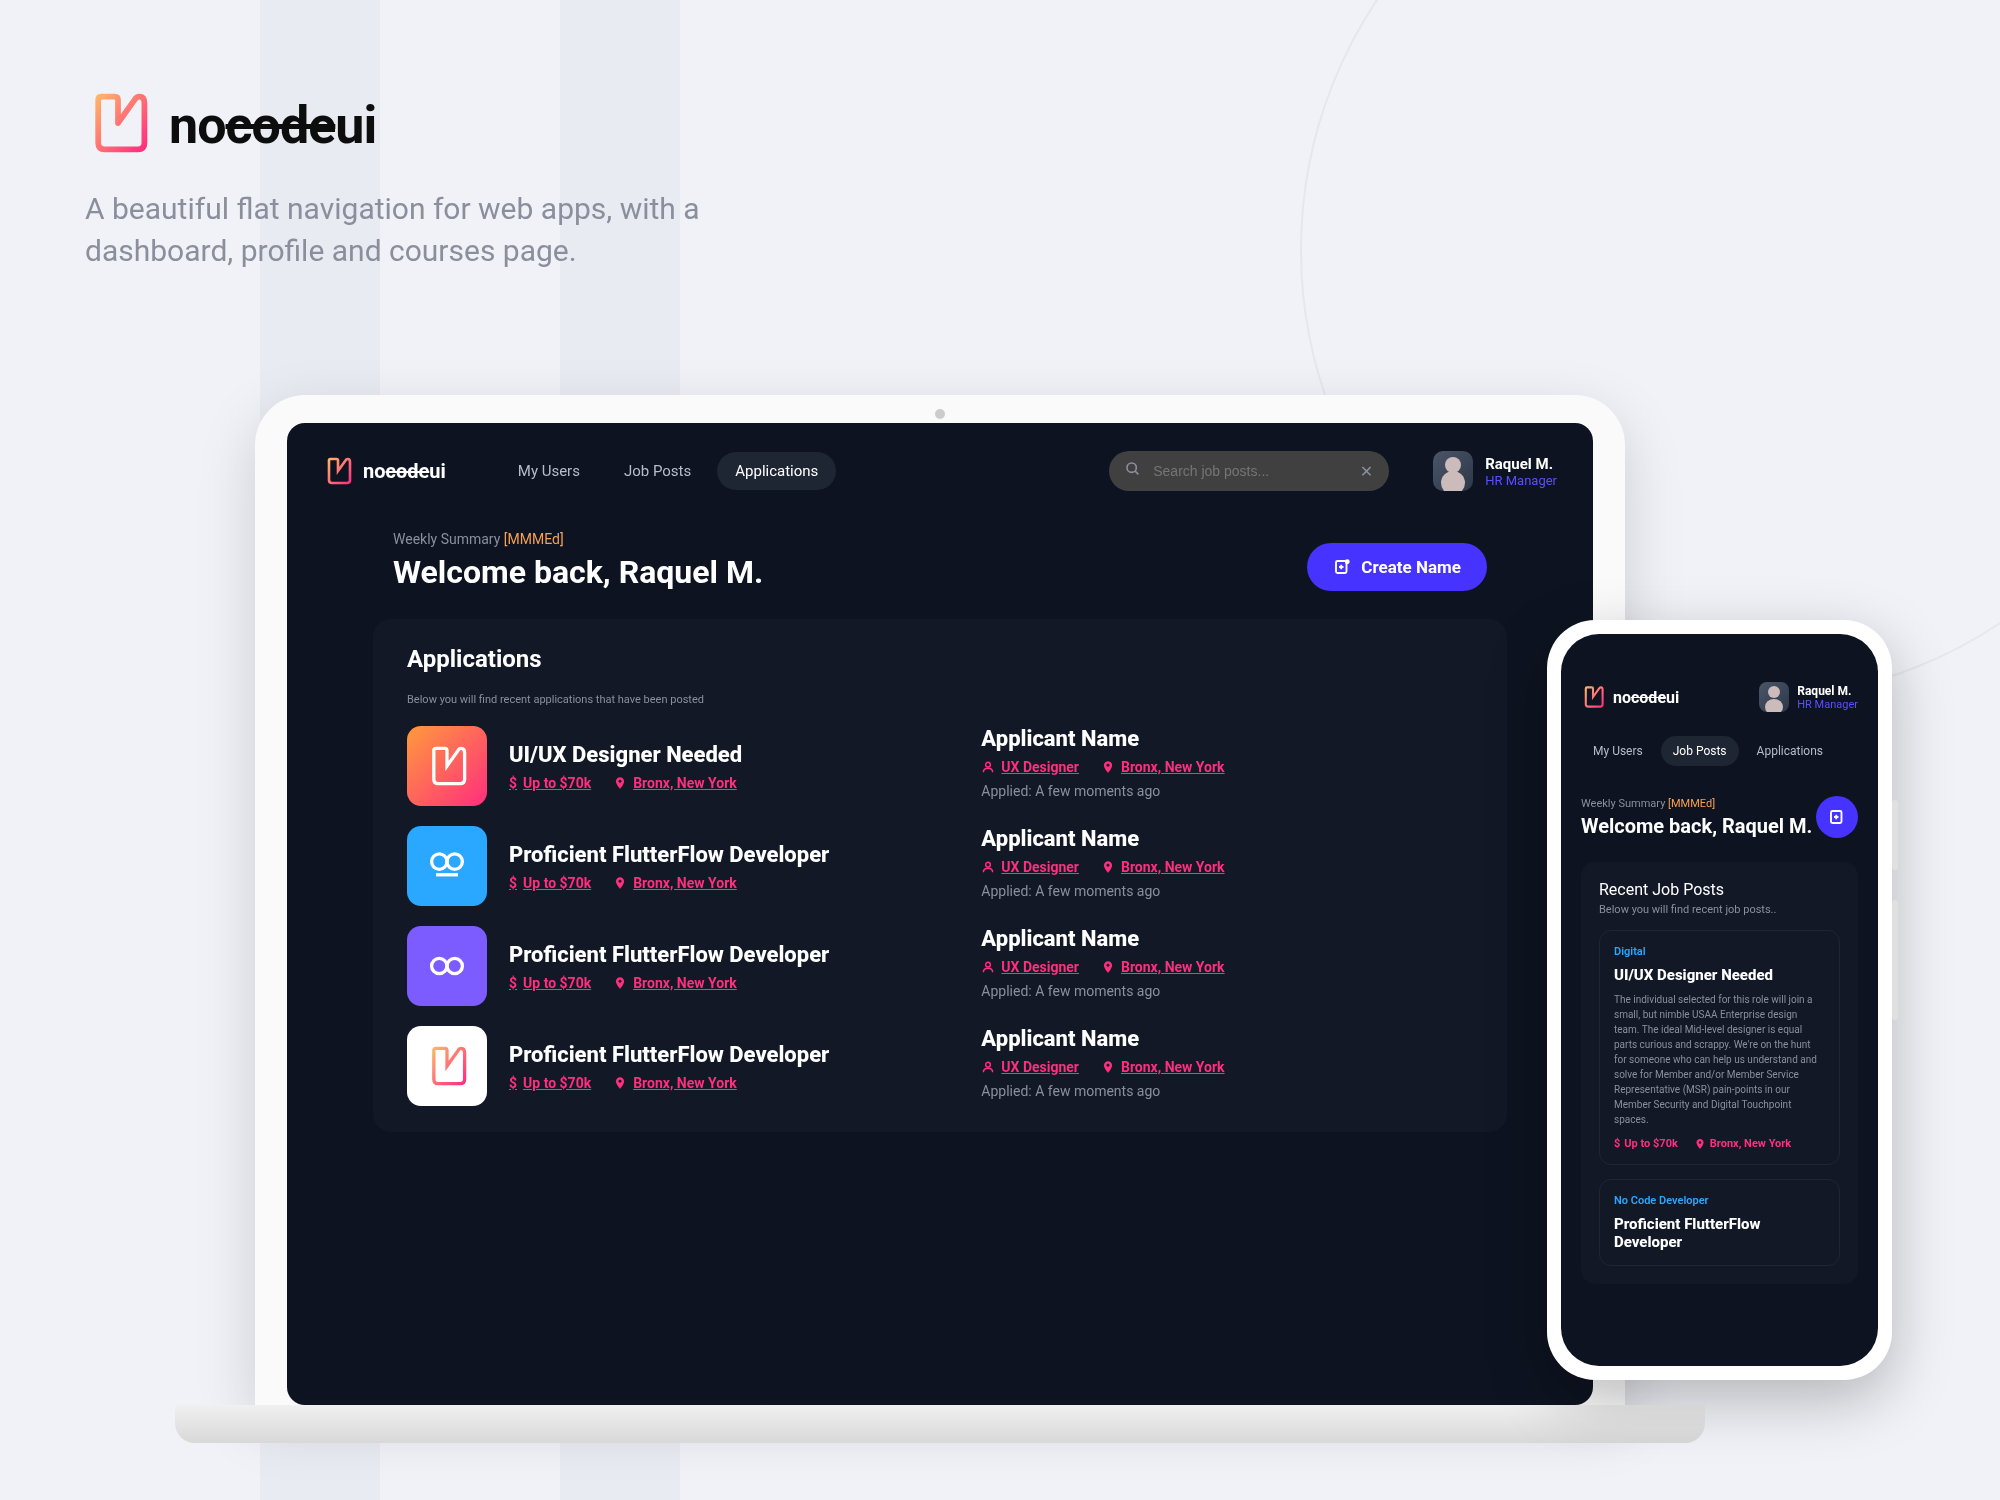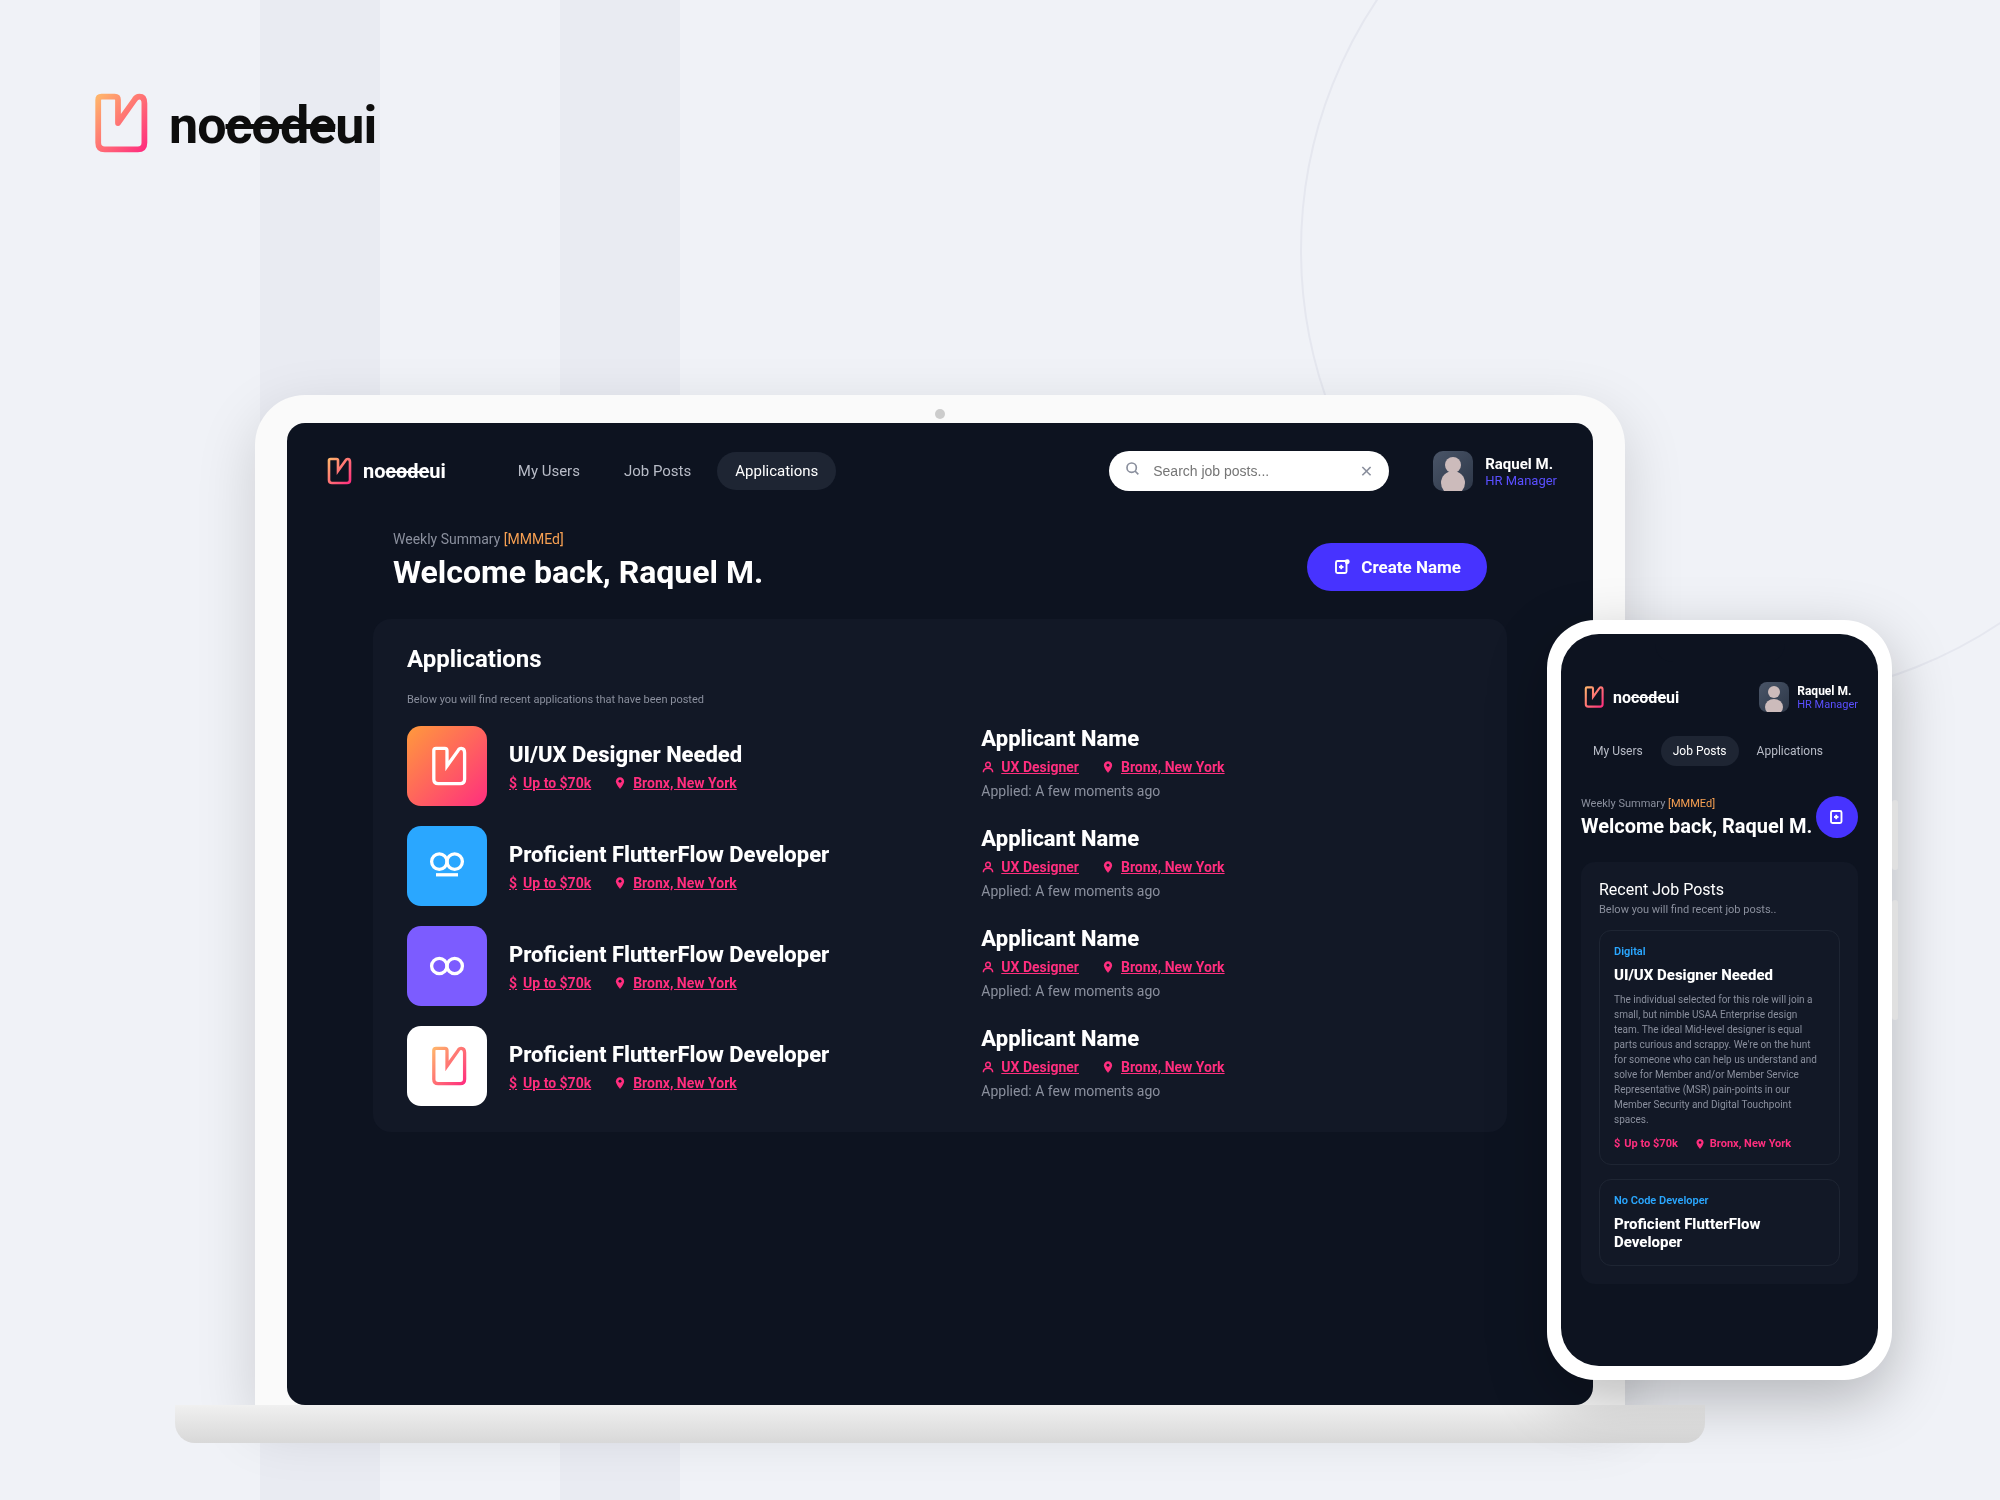--- a/index.html
+++ b/index.html
@@ -126,21 +126,21 @@
     font-size: 15px;
     color: #b8bcc7;
     padding: 10px 18px;
     border-radius: 20px;
   }
   .nav-item.active { background: #1e2533; color: #fff; }
   .search {
     margin-left: auto;
     display: flex;
     align-items: center;
-    background: #ffffff;
+    background: #404040;
     border-radius: 24px;
     padding: 10px 16px;
     gap: 12px;
     width: 280px;
   }
   .search input {
     background: transparent;
     border: none;
     color: #8a8f9d;
     font-size: 14px;
@@ -399,20 +399,21 @@
               <linearGradient id="g1" x1="0" y1="0" x2="1" y2="1">
                 <stop offset="0" stop-color="#ffb36b"></stop>
                 <stop offset="1" stop-color="#ff2e7e"></stop>
               </linearGradient>
             </defs>
             <path d="M8 6 Q8 4 10 4 L18 4 Q20 4 20 6 L20 20 L30 6 Q31 4 33 4 Q36 4 36 8 L36 32 Q36 36 32 36 L12 36 Q8 36 8 32 Z" fill="none" stroke="url(#g1)" stroke-width="3.5" stroke-linejoin="round"></path>
           </svg>
       </span>
       <span class="brand-text">no<span class="strike">code</span>ui</span>
     </div>
+    <div class="tagline">A beautiful flat navigation for web apps, with a dashboard, profile and courses page.</div>
   </div>
 </div>
 
 <div class="laptop">
   <div class="laptop-notch"></div>
   <div class="screen">
 
     <div class="topbar">
       <div class="logo-sm">
         <svg viewBox="0 0 40 40">

